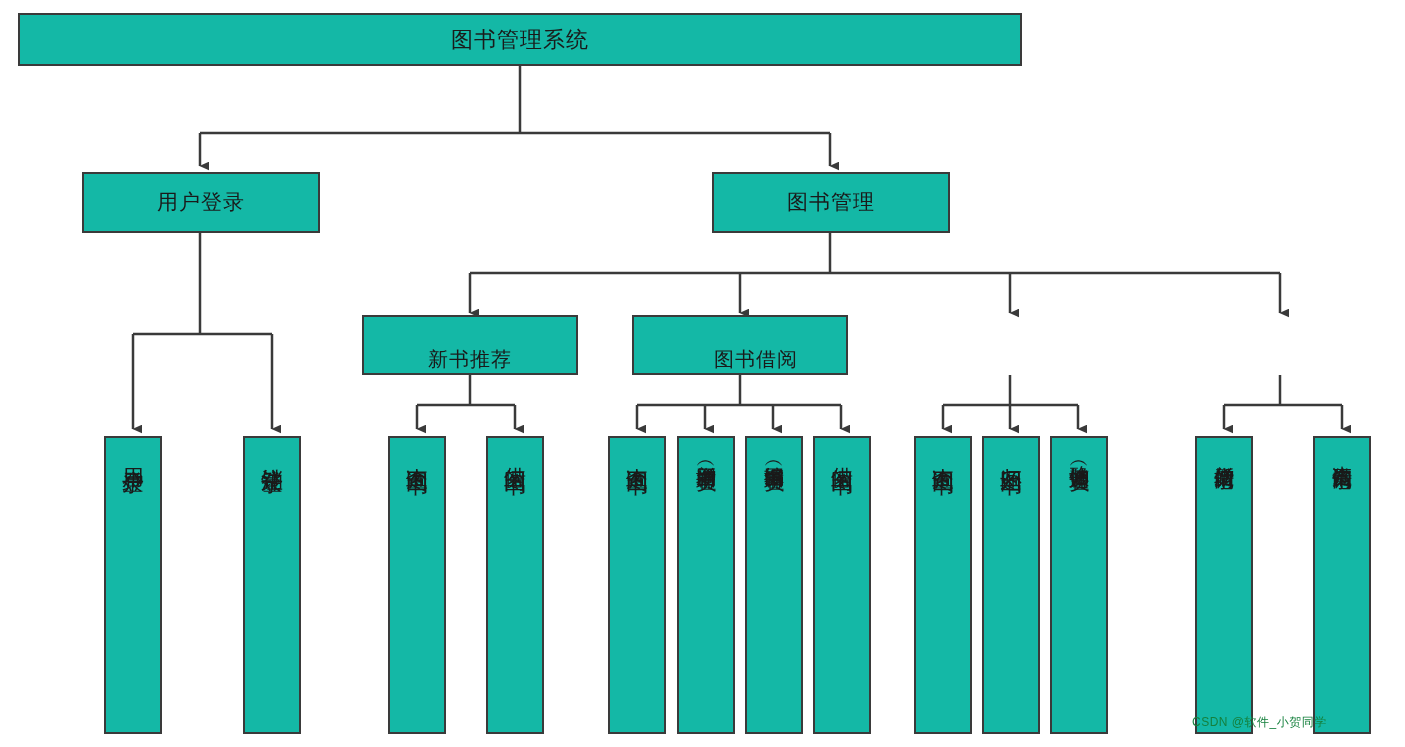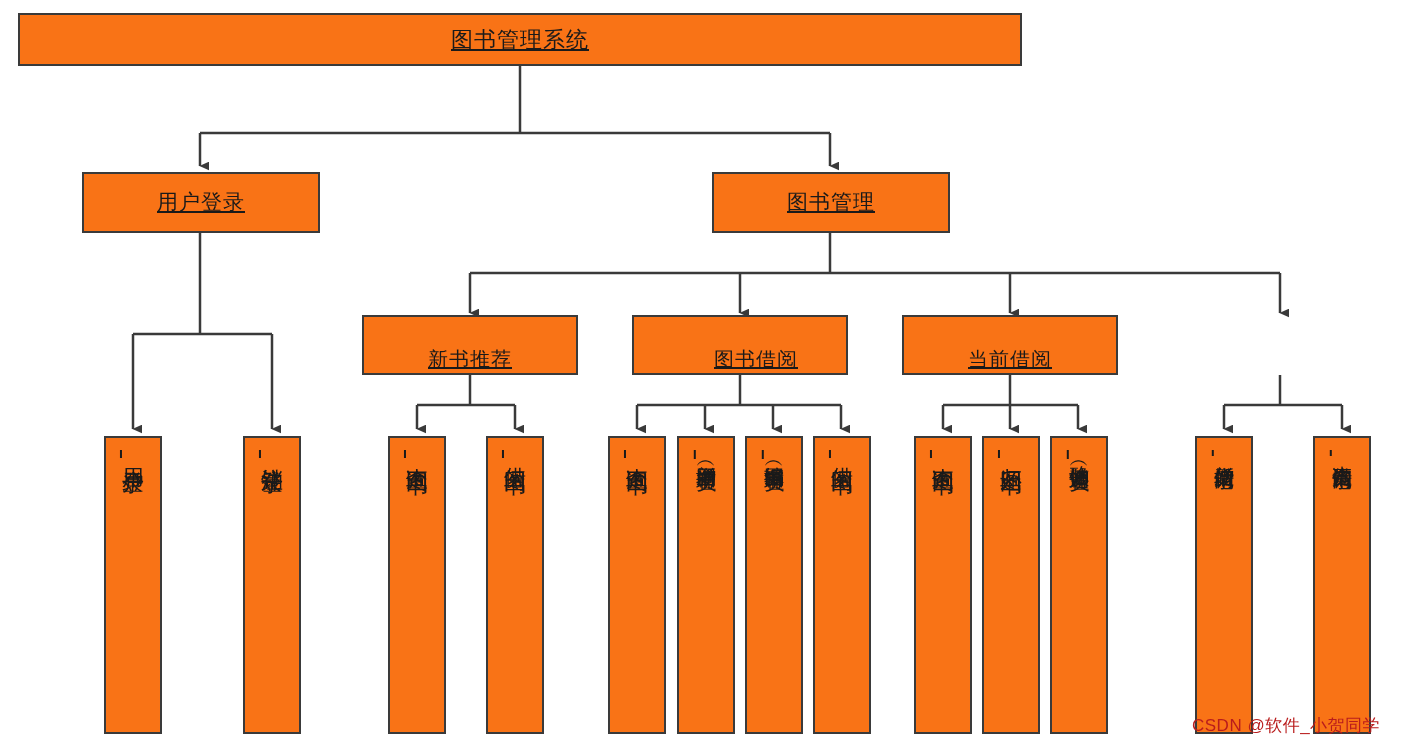--- a/index.html
+++ b/index.html
@@ -22,27 +22,26 @@
     position: absolute;
     left: 0;
     top: 0;
     width: 1405px;
     height: 747px;
     pointer-events: none;
   }
   .node {
     position: absolute;
     box-sizing: border-box;
-    background: #f97316;
+    background: #14b8a6;
     border: 2.5px solid #3a3a3a;
     display: flex;
     align-items: center;
     justify-content: center;
     color: #1a1a1a;
-    text-decoration: underline;
   }
   .node .label {
     font-size: 21px;
     line-height: 1.15;
     letter-spacing: 1px;
     white-space: nowrap;
   }
   .node.root .label { font-size: 22px; }
   .node.lvl1 .label { font-size: 21px; }
   .node.lvl2 .label { font-size: 20px; margin-top: 28px; }
@@ -60,22 +59,22 @@
     letter-spacing: 2px;
     white-space: normal;
     max-height: 100%;
   }
   .node.leaf.narrow .label {
     font-size: 20px;
     letter-spacing: 1px;
   }
   .watermark {
     position: absolute;
-    font-size: 17px;
-    color: #b91c1c;
+    font-size: 12px;
+    color: #15803d;
     white-space: nowrap;
     letter-spacing: 0.5px;
   }
 </style>
 </head>
 <body>
 
 <div id="canvas">
 
   <svg class="connectors" viewBox="0 0 1405 747" xmlns="http://www.w3.org/2000/svg">
@@ -138,23 +137,20 @@
   <div class="node lvl1" style="left:712px; top:172px; width:238px; height:61px;">
     <span class="label">图书管理</span>
   </div>
 
   <div class="node lvl2" style="left:362px; top:315px; width:216px; height:60px;">
     <span class="label">新书推荐</span>
   </div>
   <div class="node lvl2" style="left:632px; top:315px; width:216px; height:60px;padding-left:32px;">
     <span class="label">图书借阅</span>
   </div>
-  <div class="node lvl2" style="left:902px; top:315px; width:216px; height:60px;">
-    <span class="label">当前借阅</span>
-  </div>
 
   <div class="node leaf" style="left:104px; top:436px; width:58px; height:298px;">
     <span class="label">用户登录</span>
   </div>
   <div class="node leaf" style="left:243px; top:436px; width:58px; height:298px;">
     <span class="label">注销登录</span>
   </div>
 
   <div class="node leaf" style="left:388px; top:436px; width:58px; height:298px;">
     <span class="label">查询图书</span>

